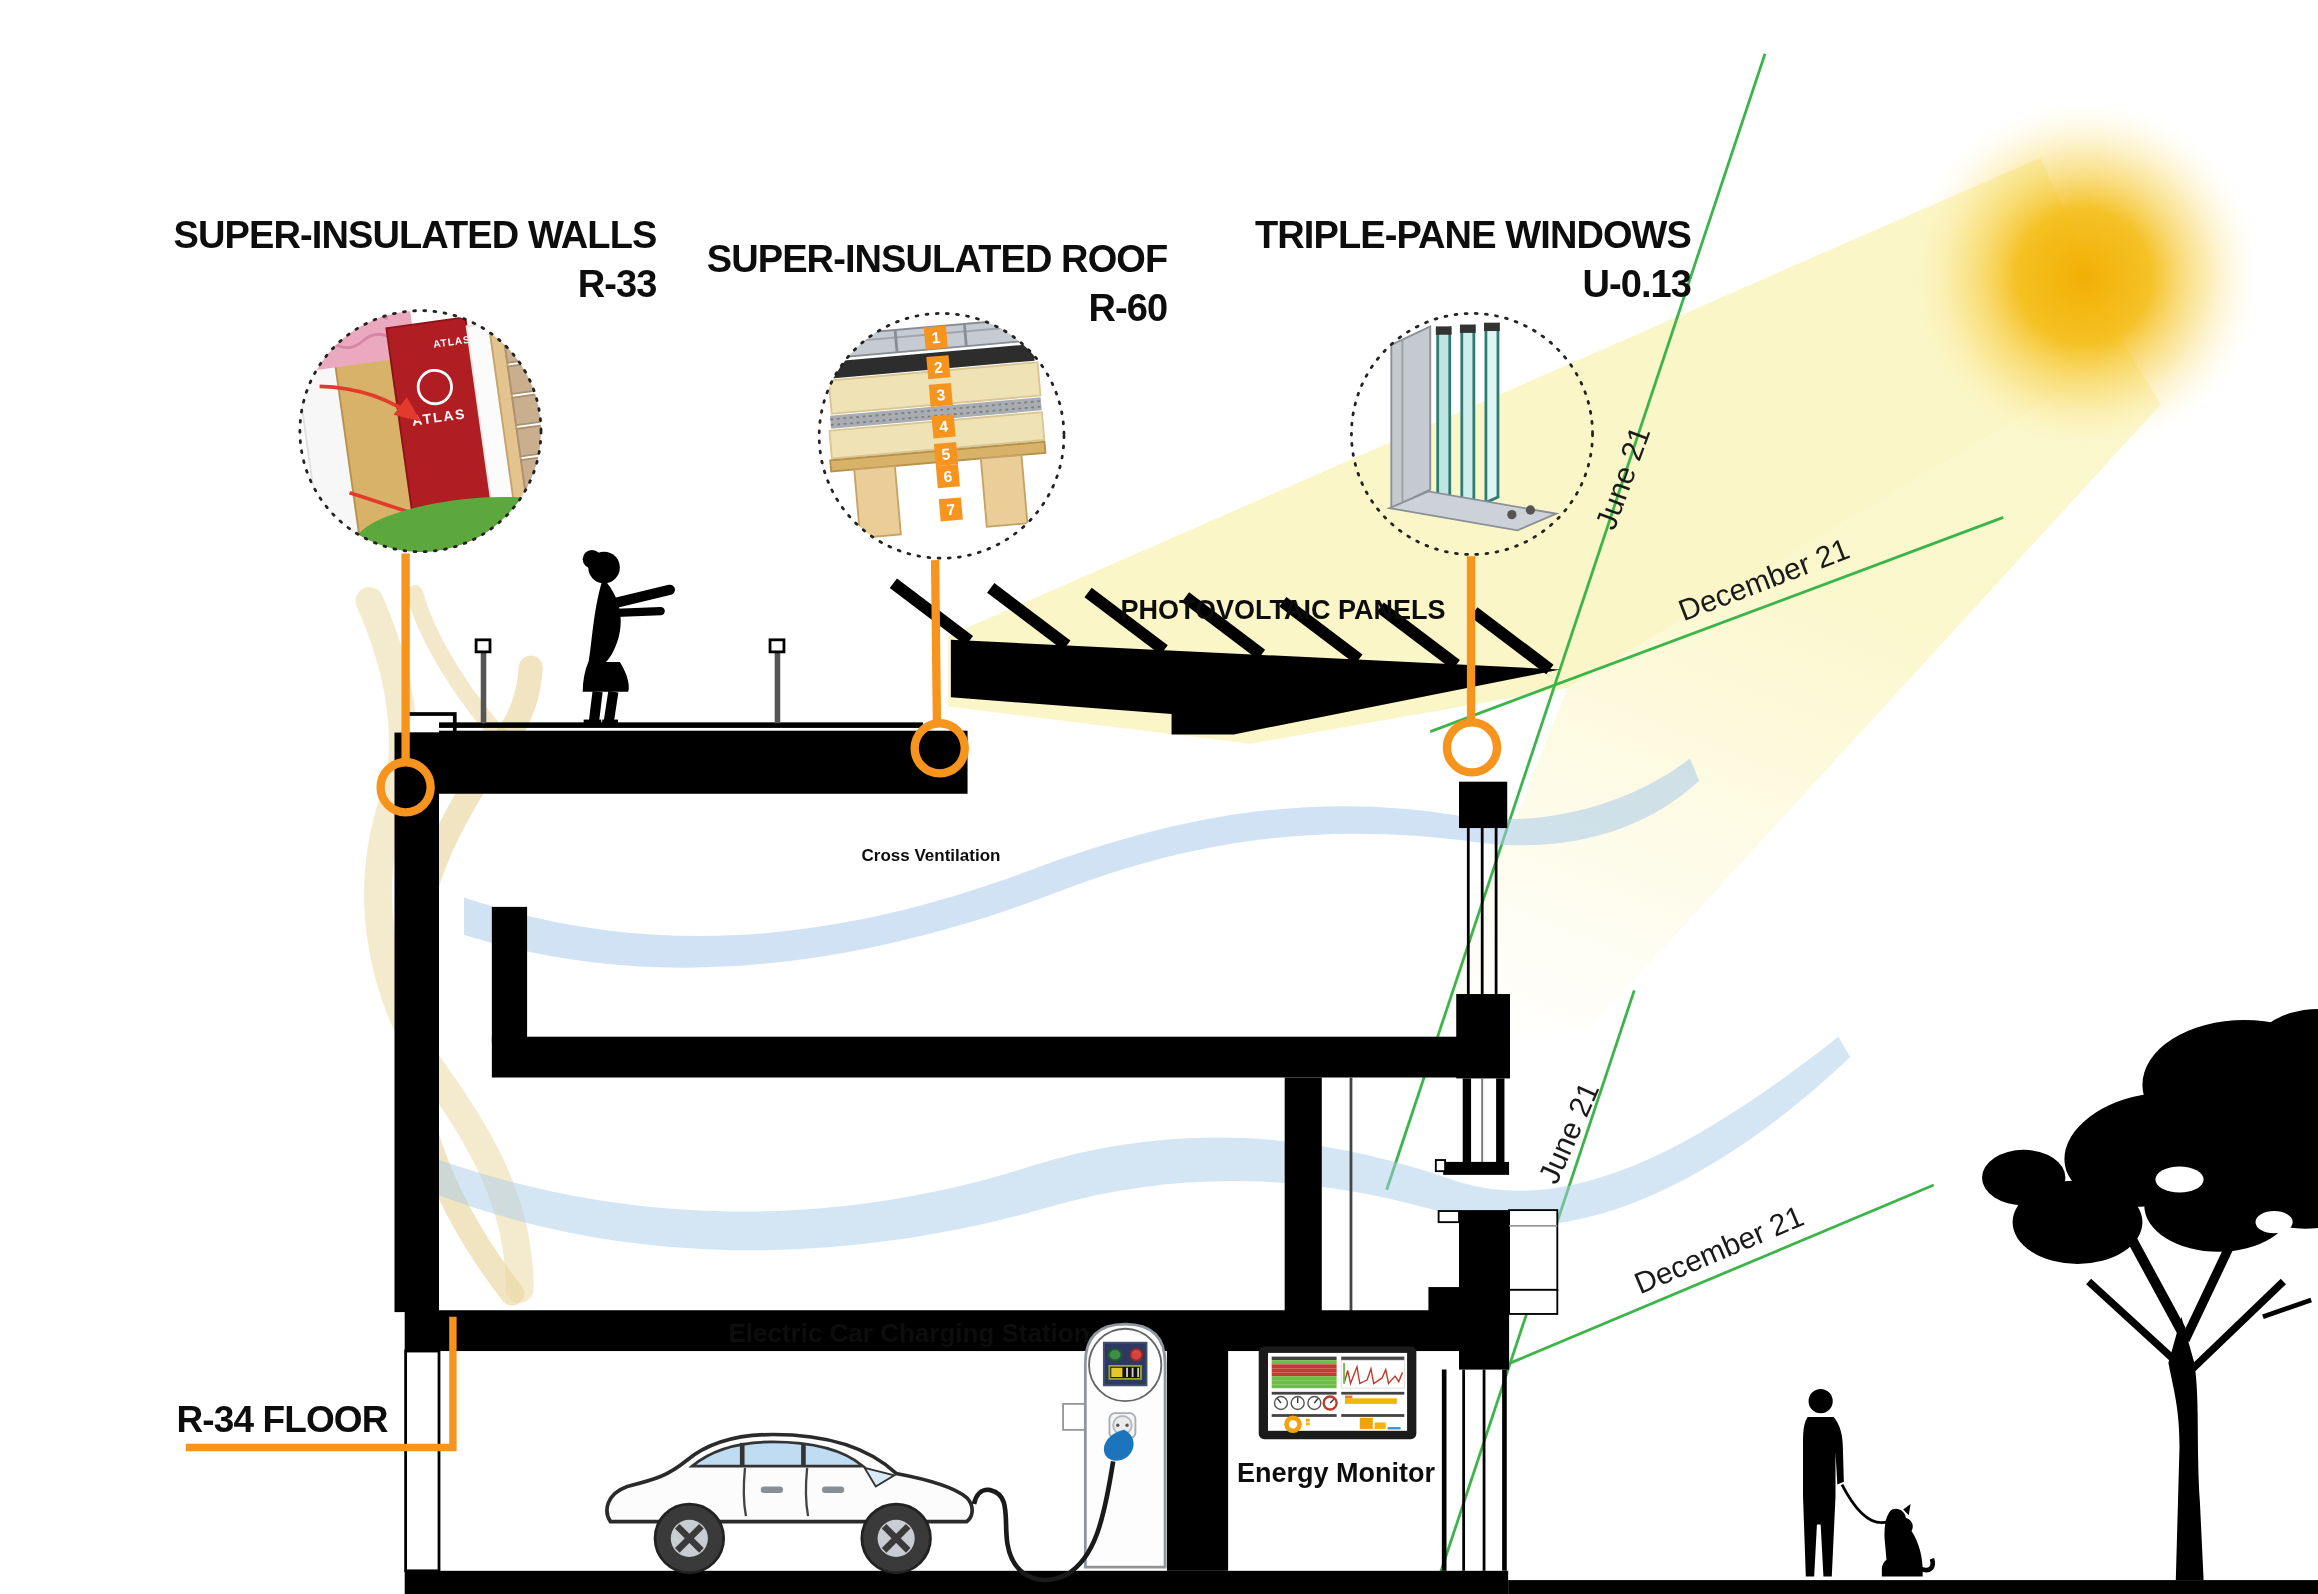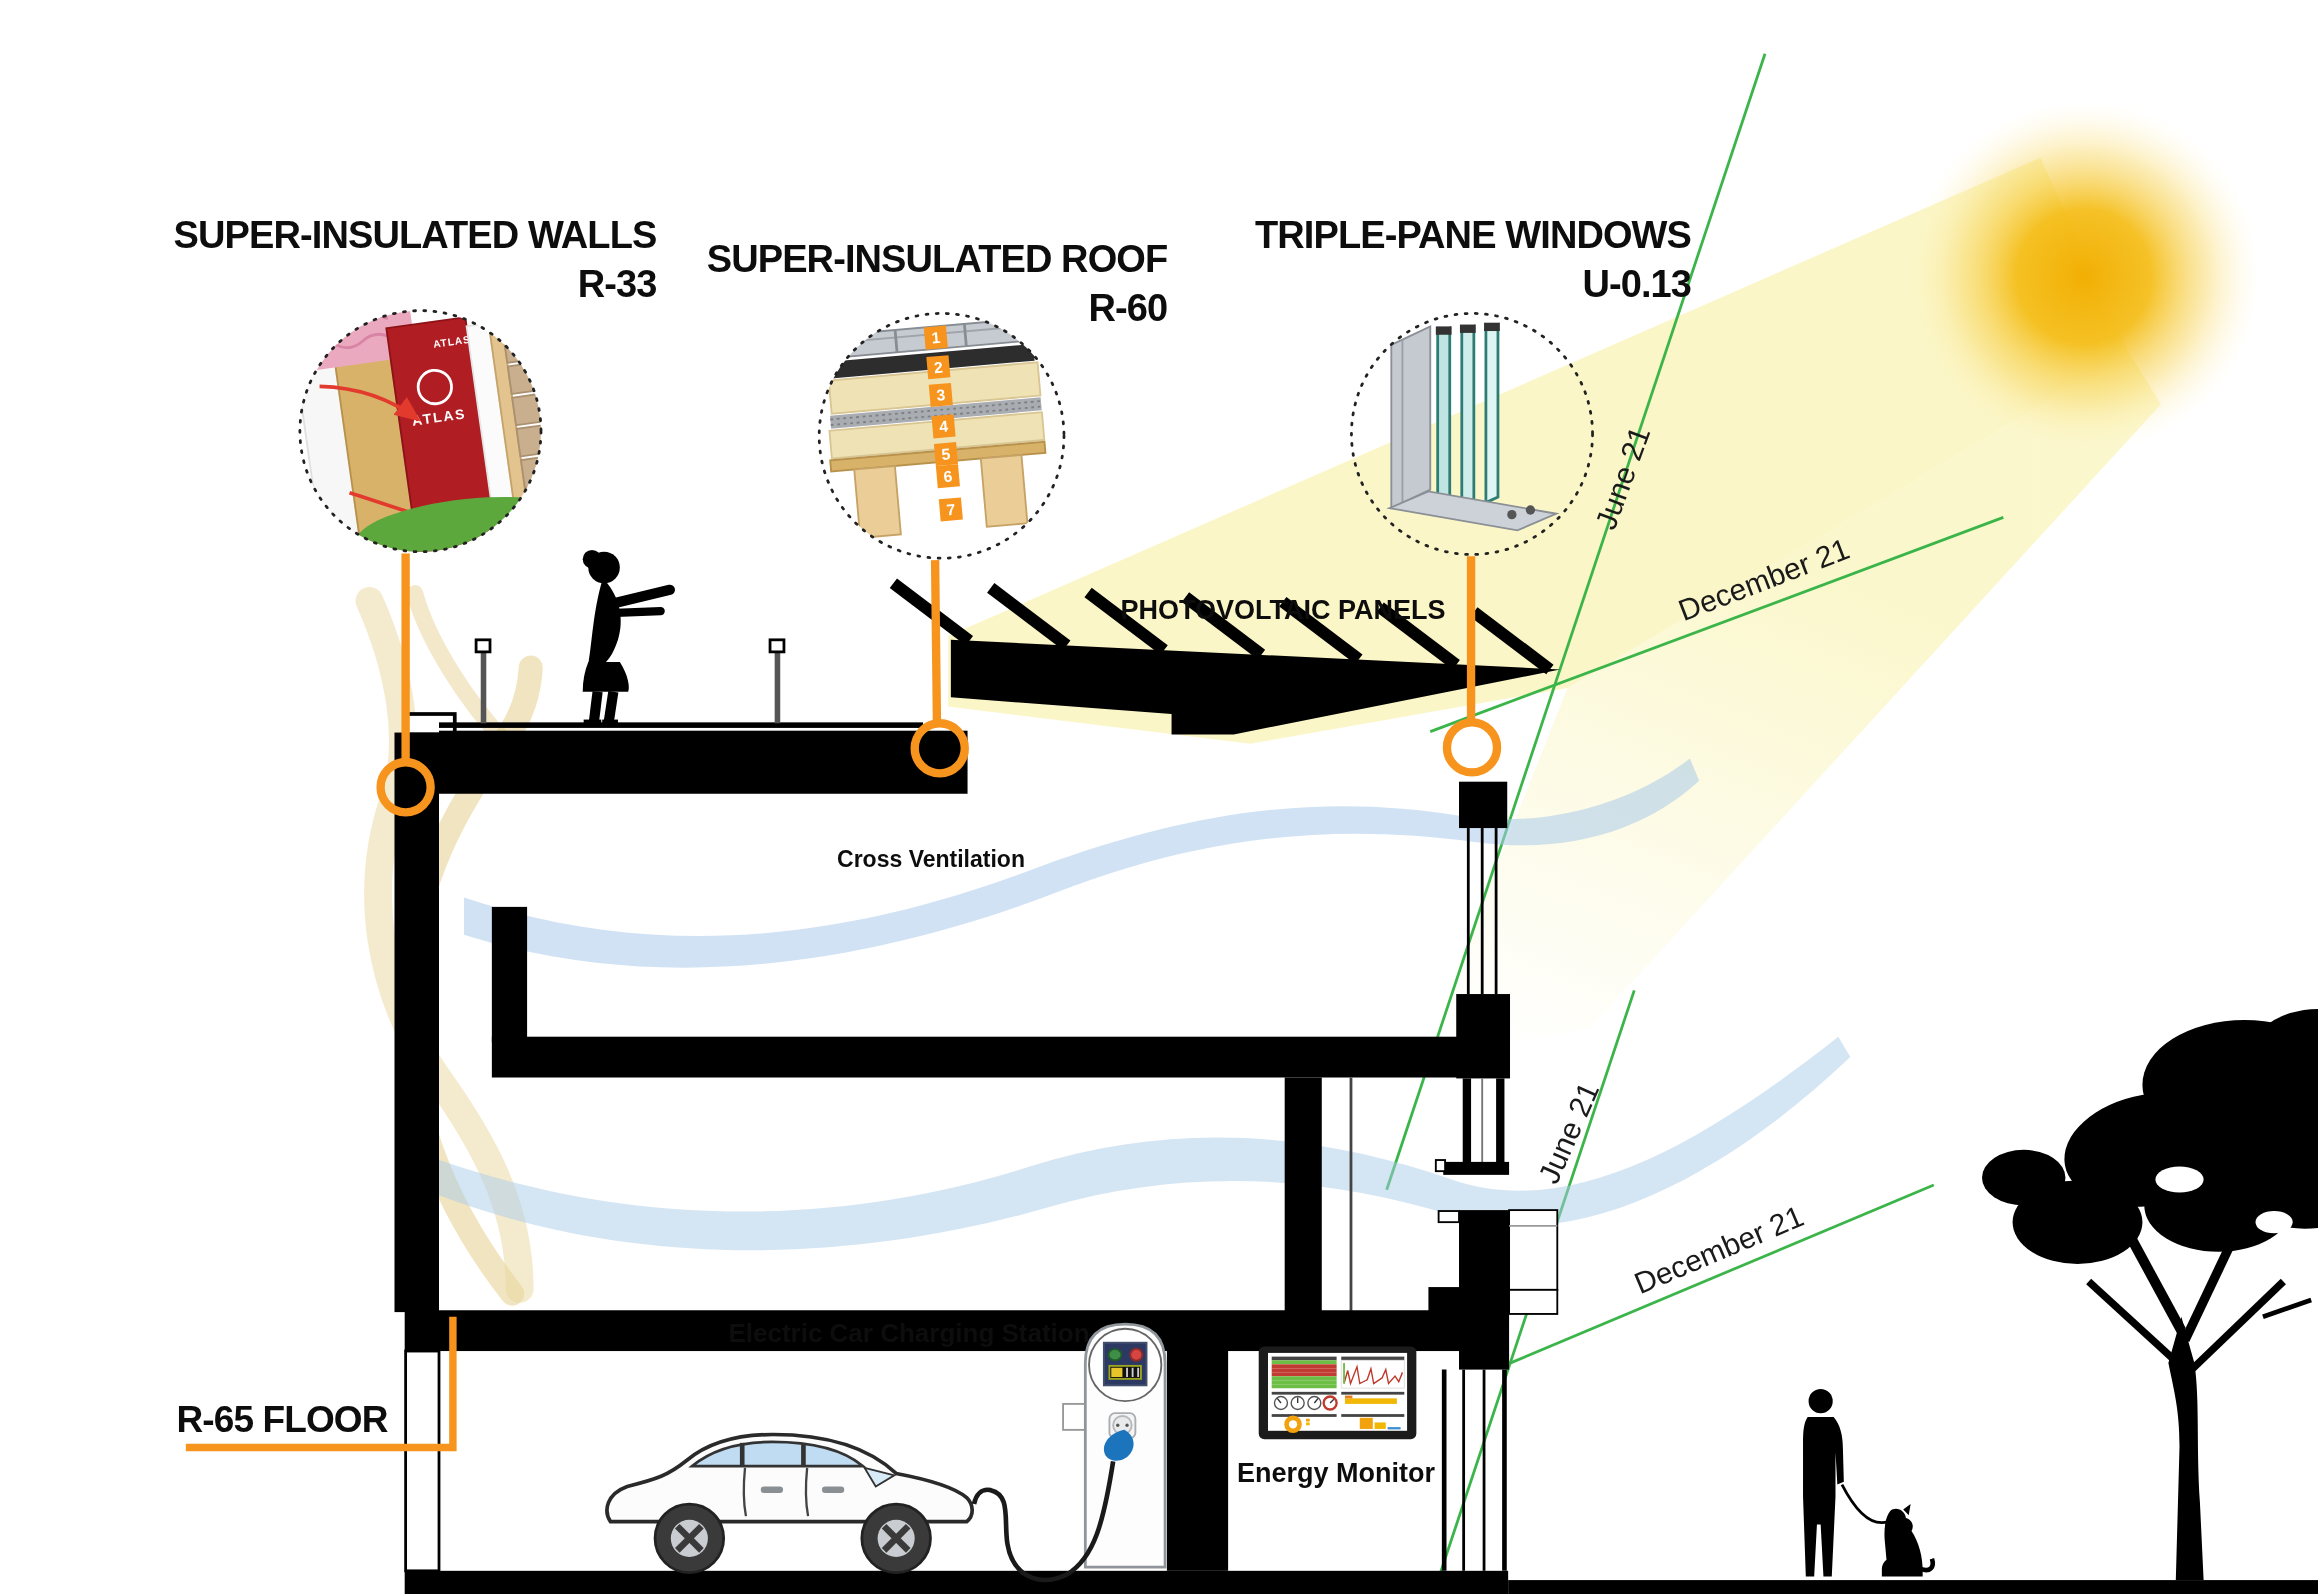--- a/index.html
+++ b/index.html
@@ -3,21 +3,21 @@
 <meta charset="utf-8">
 <style>
   html,body{margin:0;padding:0;background:#fff;}
   .scene{position:relative;width:2319px;height:1594px;background:#ffffff;overflow:hidden;
          font-family:"Liberation Sans",sans-serif;}
   .scene > svg{position:absolute;left:0;top:0;z-index:1;}
   .lbl{position:absolute;color:#0d0d0d;white-space:nowrap;z-index:5;}
   .callout-lbl{transform:translate(-50%,0);text-align:right;font-weight:bold;
                font-size:38px;line-height:1.28;letter-spacing:-0.9px;}
   .pv-lbl{font-size:27px;font-weight:bold;transform:translate(-50%,0);margin-left:38px;}
-  .cv-lbl{font-size:23px;font-weight:bold;transform:translate(-50%,0);}
+  .cv-lbl{font-size:17px;font-weight:bold;transform:translate(-50%,0);}
   .r65-lbl{font-size:37px;font-weight:bold;transform:translate(-50%,0);letter-spacing:-0.9px;}
   .station-lbl{font-size:26px;font-weight:bold;transform:translate(-50%,0);}
   .monitor-lbl{font-size:27px;font-weight:bold;transform:translate(-50%,0);}
   .angle-lbl{font-size:30px;color:#1a1a1a;}
 </style>
 </head>
 <body>
 
 <div class="scene">
 
@@ -367,21 +367,21 @@
   <div>SUPER-INSULATED ROOF</div>
   <div>R-60</div>
 </div>
 <div class="lbl callout-lbl" style="left:1473px;top:211px;">
   <div>TRIPLE-PANE WINDOWS</div>
   <div>U-0.13</div>
 </div>
 
 <div class="lbl pv-lbl" style="left:1245px;top:595px;">PHOTOVOLTAIC PANELS</div>
 <div class="lbl cv-lbl" style="left:931px;top:846px;">Cross Ventilation</div>
-<div class="lbl r65-lbl" style="left:282px;top:1399px;">R-65 FLOOR</div>
+<div class="lbl r65-lbl" style="left:282px;top:1399px;">R-34 FLOOR</div>
 <div class="lbl station-lbl" style="left:909px;top:1318px;">Electric Car Charging Station</div>
 <div class="lbl monitor-lbl" style="left:1336px;top:1458px;text-align:center;">Energy Monitor</div>
 
 <div class="lbl angle-lbl" style="left:1623px;top:478px;transform:translate(-50%,-50%) rotate(-70deg);">June 21</div>
 <div class="lbl angle-lbl" style="left:1764px;top:580px;transform:translate(-50%,-50%) rotate(-21deg);">December 21</div>
 <div class="lbl angle-lbl" style="left:1569px;top:1133px;transform:translate(-50%,-50%) rotate(-66deg);">June 21</div>
 <div class="lbl angle-lbl" style="left:1719px;top:1250px;transform:translate(-50%,-50%) rotate(-23deg);">December 21</div>
 
 </div>
 

